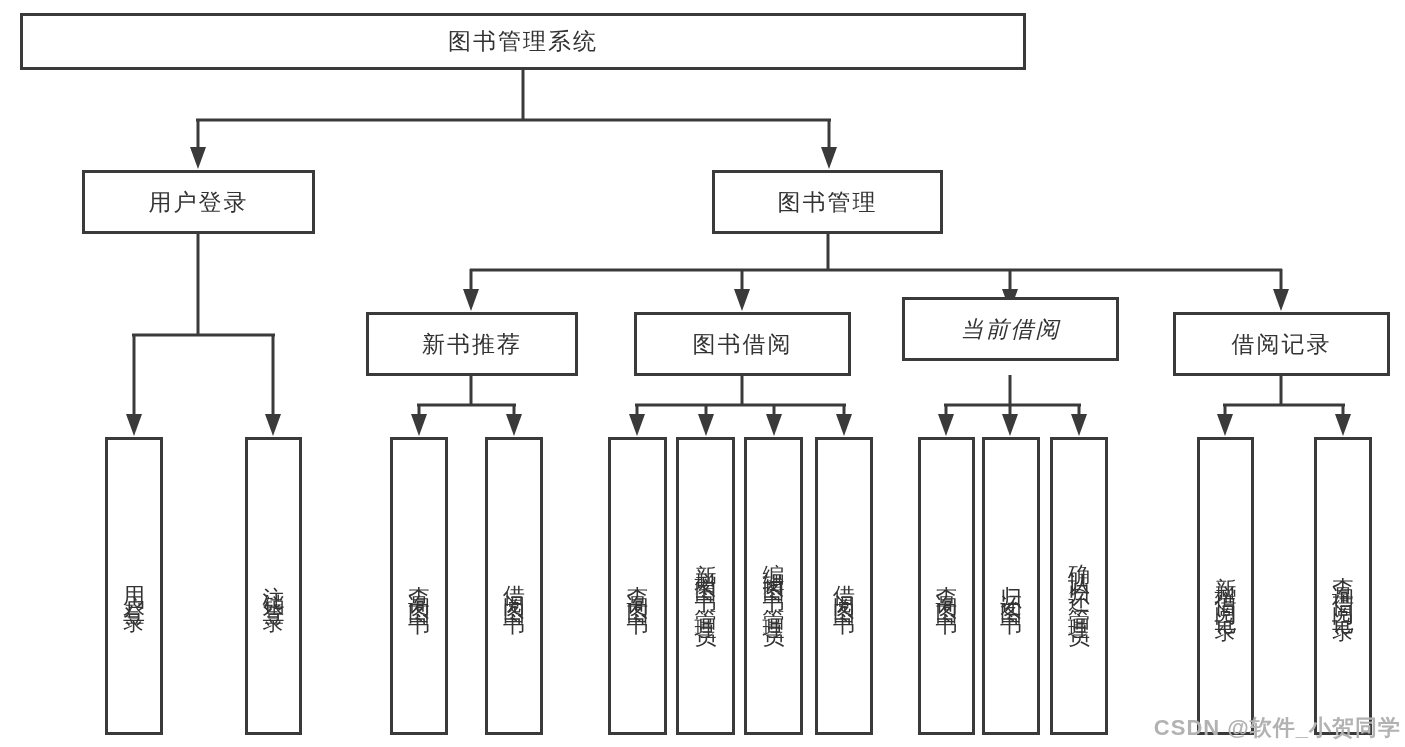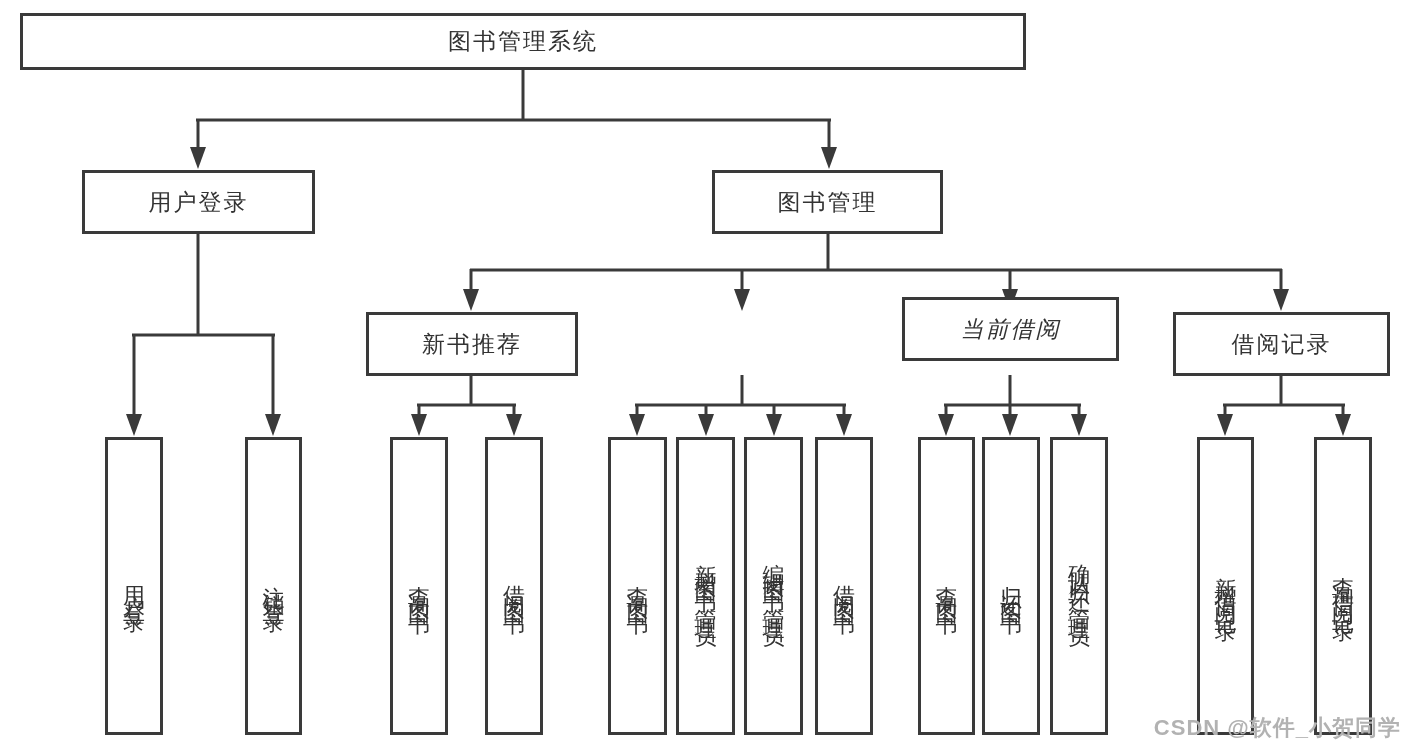--- a/index.html
+++ b/index.html
@@ -133,20 +133,23 @@
   <div class="box" style="left:82px; top:170px; width:233px; height:64px;">
     <span class="hlabel">用户登录</span>
   </div>
   <div class="box" style="left:712px; top:170px; width:231px; height:64px;">
     <span class="hlabel">图书管理</span>
   </div>
 
   <div class="box" style="left:366px; top:312px; width:212px; height:64px;">
     <span class="hlabel">新书推荐</span>
   </div>
+  <div class="box" style="left:634px; top:312px; width:217px; height:64px;">
+    <span class="hlabel">图书借阅</span>
+  </div>
   <div class="box" style="left:902px; top:297px; width:217px; height:64px;font-style:italic;">
     <span class="hlabel">当前借阅</span>
   </div>
   <div class="box" style="left:1173px; top:312px; width:217px; height:64px;">
     <span class="hlabel">借阅记录</span>
   </div>
 
   <div class="box" style="left:105px; top:437px; width:58px; height:298px;">
     <span class="vlabel">用户登录</span>
   </div>

